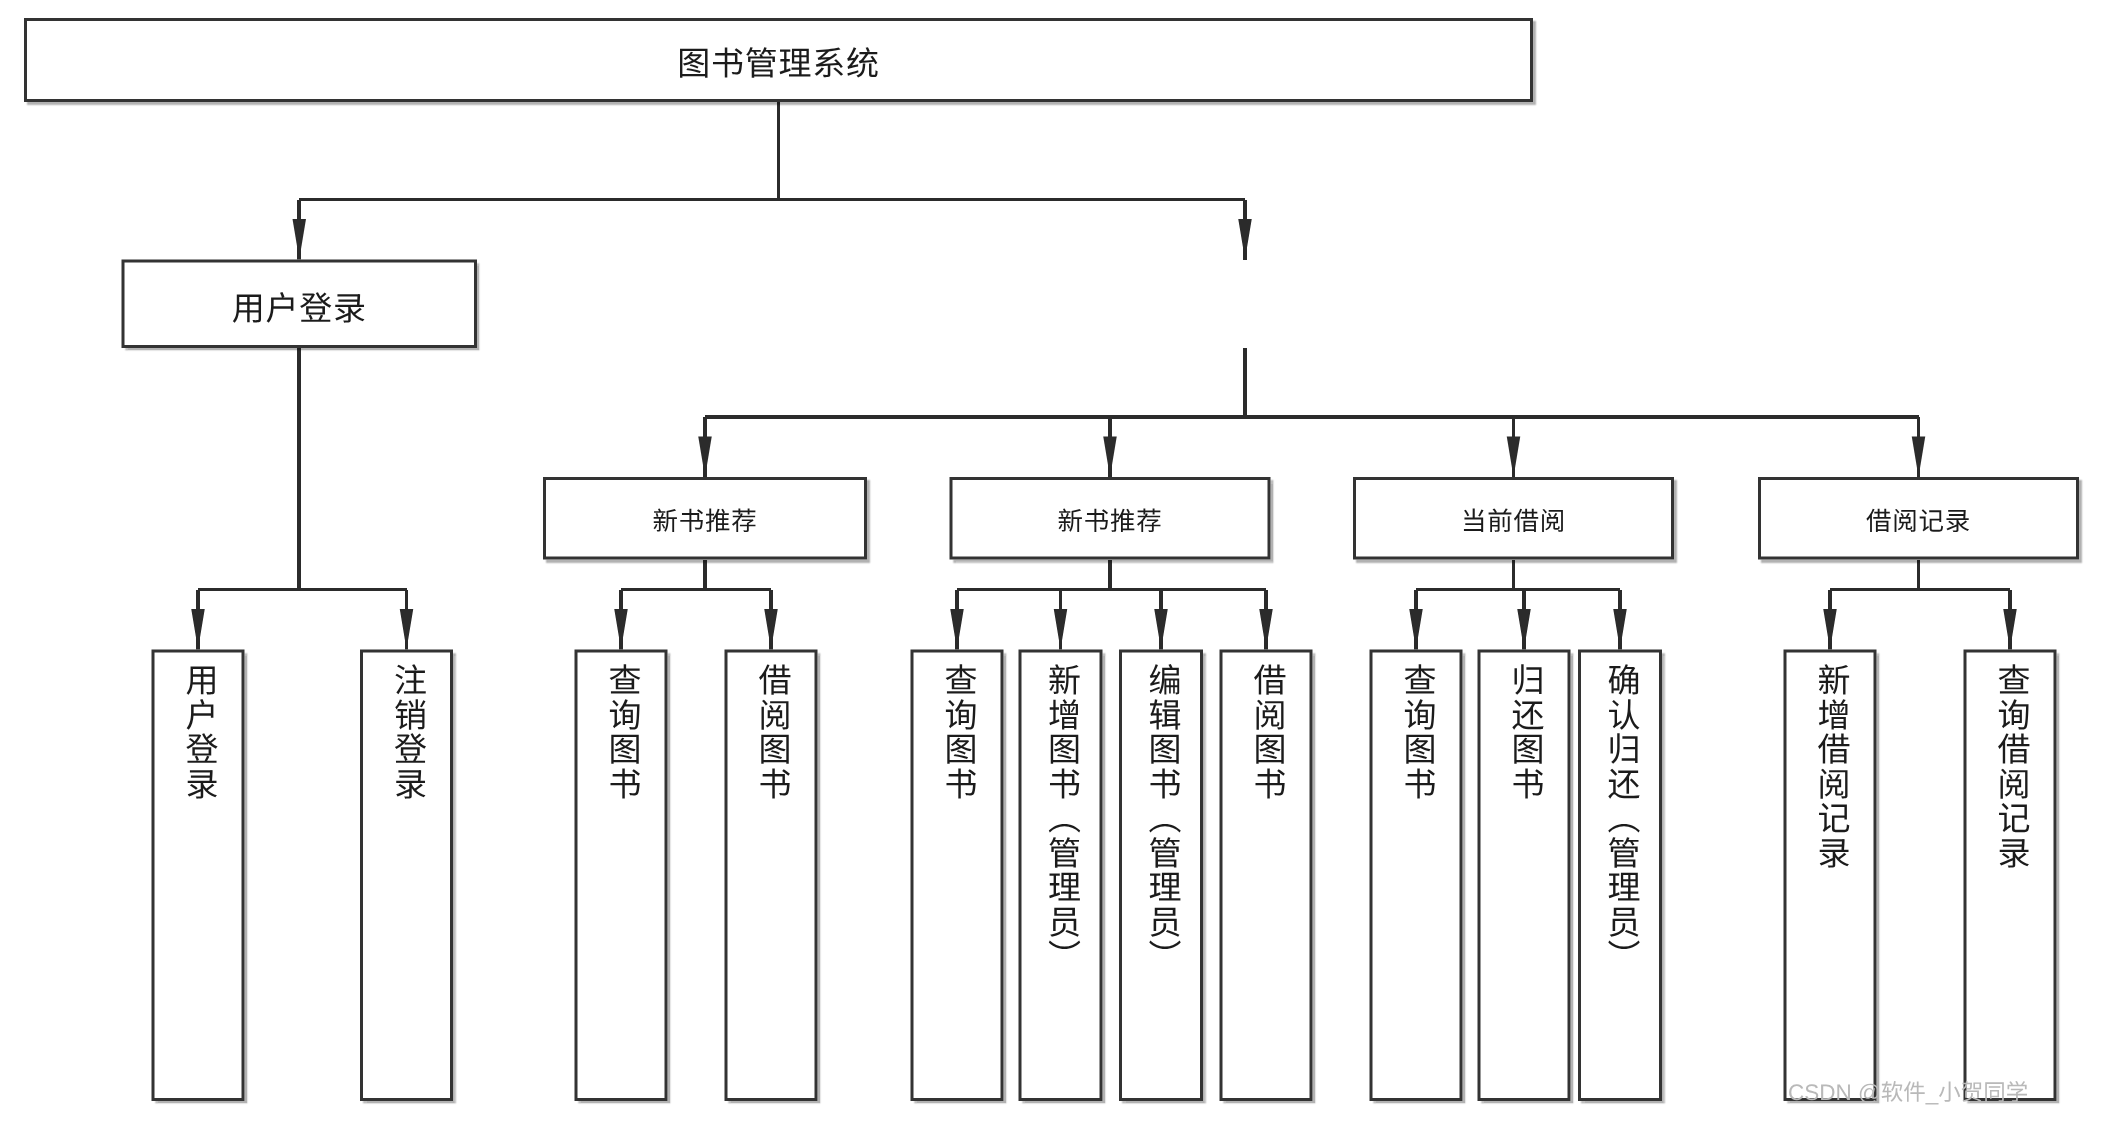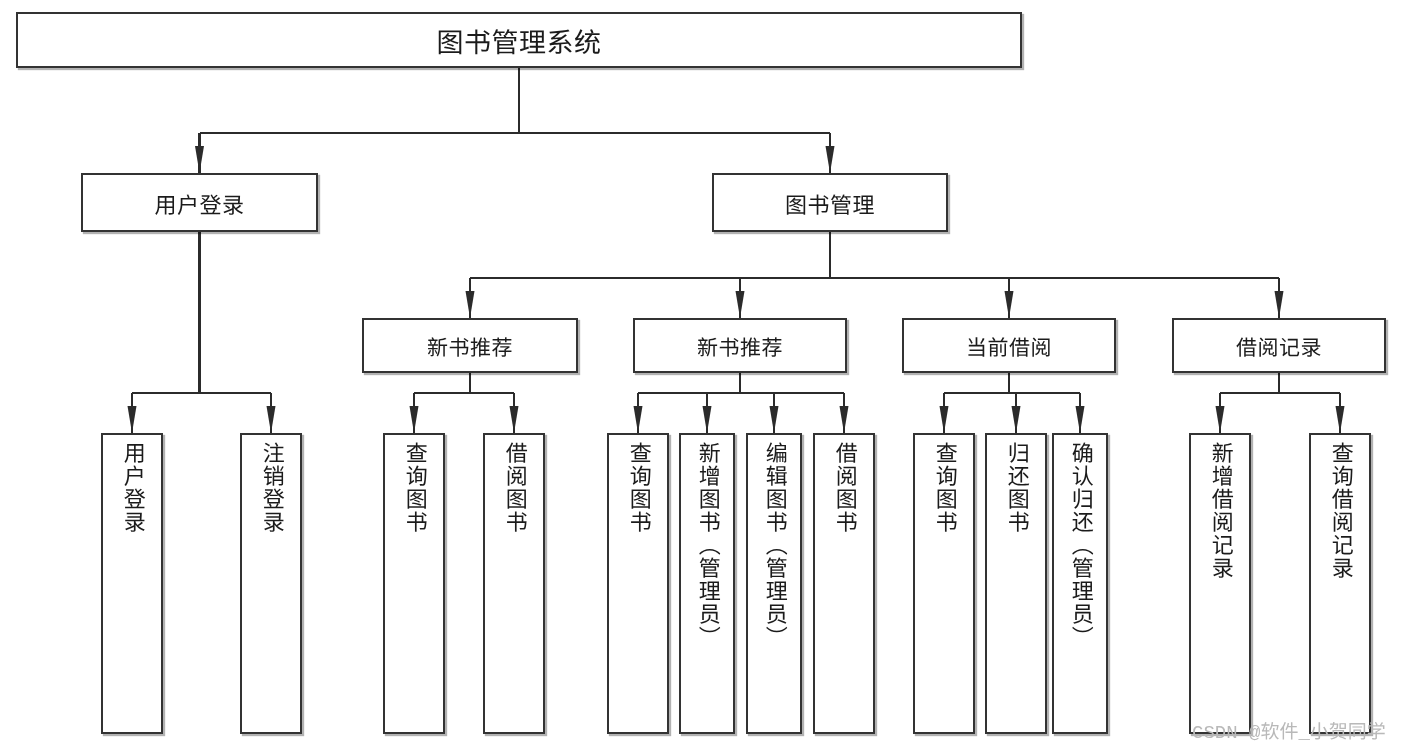--- a/index.html
+++ b/index.html
@@ -36,45 +36,45 @@
     align-items: center;
     justify-content: center;
     color: #1b1b1b;
     z-index: 2;
   }
   .node .lbl {
     display: block;
     white-space: nowrap;
     letter-spacing: 0.5px;
   }
-  .node.root .lbl     { font-size: 27px; }
+  .node.root .lbl     { font-size: 22px; }
   .node.level2 .lbl   { font-size: 22px; }
-  .node.level3 .lbl   { font-size: 21px; text-align: right; }
+  .node.level3 .lbl   { font-size: 17px; text-align: right; }
   
   .node.leaf {
     align-items: flex-start;
     justify-content: center;
     padding-top: 7px;
   }
   .node.leaf .lbl {
     writing-mode: vertical-rl;
     text-orientation: upright;
     font-size: 22px;
     line-height: 1.06;
     letter-spacing: 1px;
   }
   #watermark {
     position: absolute;
     left: 1192px;
     top: 716px;
-    font-size: 19px;
+    font-size: 15px;
     color: #b9b9b9;
     white-space: nowrap;
     z-index: 5;
-    font-family: Liberation Mono, monospace;
+    font-family: Liberation Sans, sans-serif;
     text-align: right;
   }
 </style>
 </head>
 <body>
 
 <div id="canvas">
 
   <svg id="edges" viewBox="0 0 1405 747" width="1405" height="747" aria-hidden="true">
       <line x1="519" y1="68" x2="519" y2="133" stroke="#2b2b2b" stroke-width="2.6" shape-rendering="crispEdges"></line>
@@ -131,23 +131,20 @@
       <path d="M 1335.5 406 L 1344.5 406 L 1340 433 Z" fill="#2b2b2b"></path>
     </svg>
 
   <div id="watermark" style="color: rgb(185, 185, 185);">CSDN @软件_小贺同学</div>
 <div class="node root" style="left: 16px; top: 12px; width: 1006px; height: 56px;">
       <span class="lbl">图书管理系统</span>
     </div>
     <div class="node level2" style="left: 81px; top: 173px; width: 237px; height: 59px;">
       <span class="lbl">用户登录</span>
     </div>
-    <div class="node level2" style="left: 712px; top: 173px; width: 236px; height: 59px;">
-      <span class="lbl">图书管理</span>
-    </div>
     <div class="node level3" style="left: 362px; top: 318px; width: 216px; height: 55px;">
       <span class="lbl">新书推荐</span>
     </div>
     <div class="node level3" style="left: 633px; top: 318px; width: 214px; height: 55px;">
       <span class="lbl">新书推荐</span>
     </div>
     <div class="node level3" style="left: 1172px; top: 318px; width: 214px; height: 55px;">
       <span class="lbl">借阅记录</span>
     </div>
     <div class="node level3" style="left: 902px; top: 318px; width: 214px; height: 55px;">

